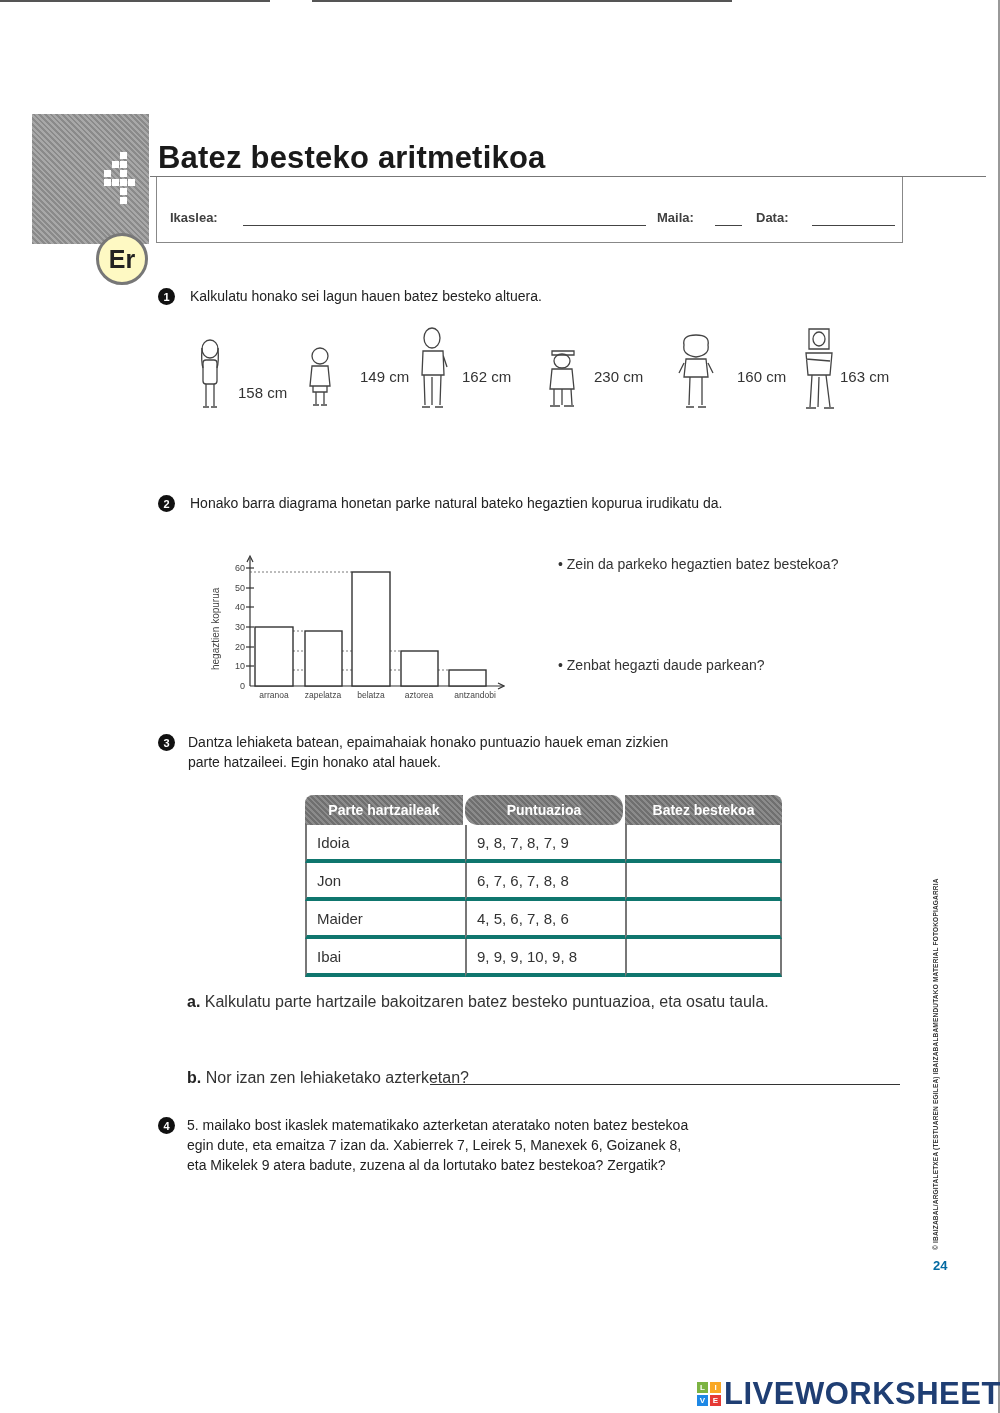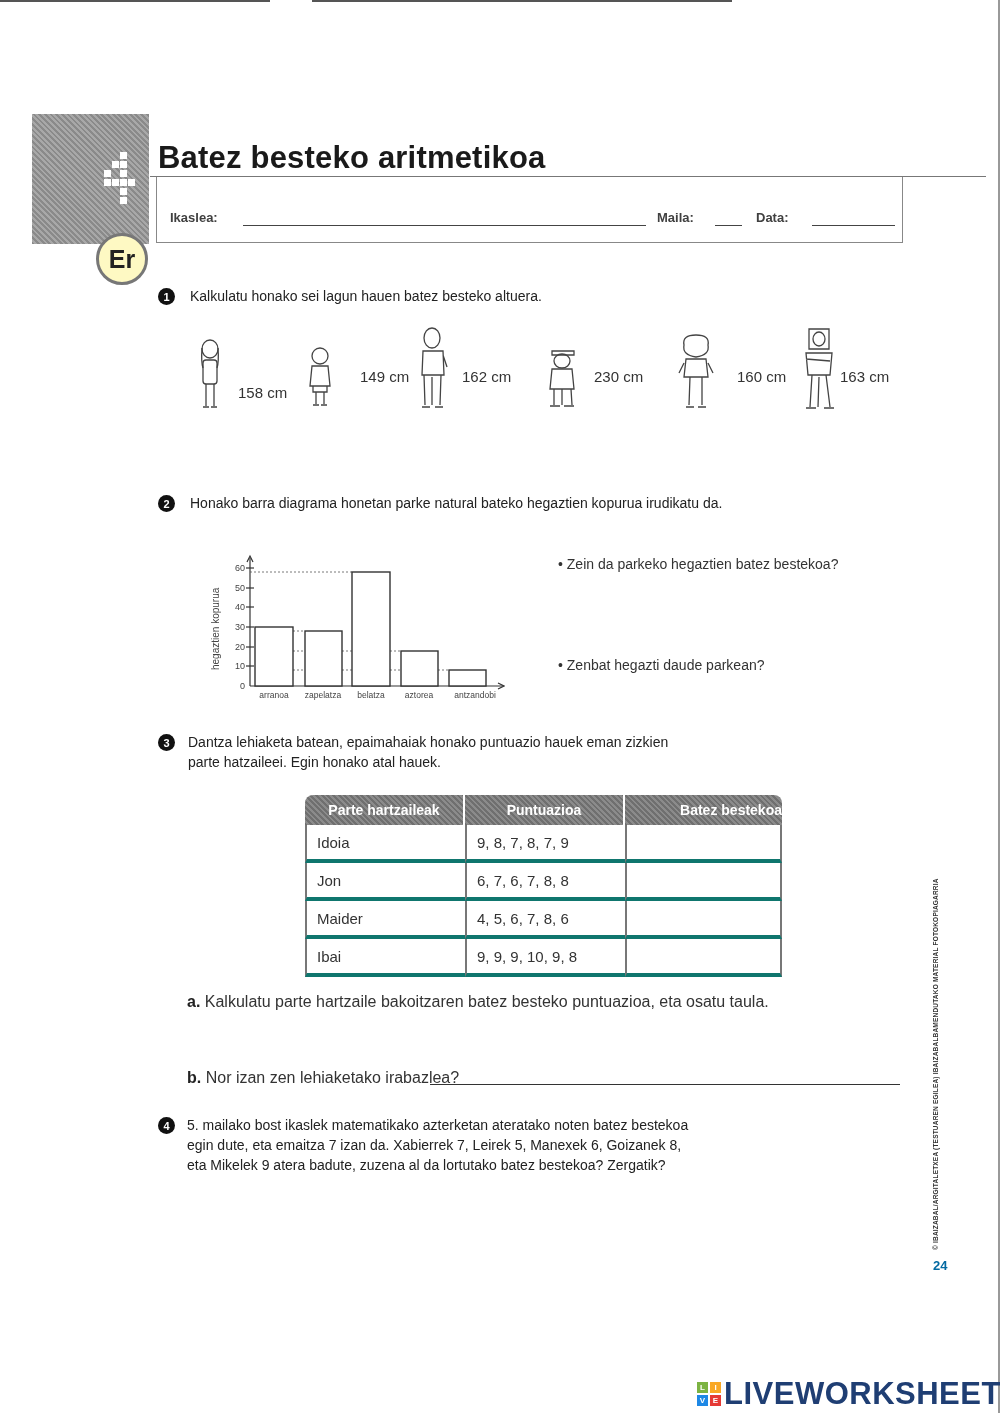--- a/index.html
+++ b/index.html
@@ -197,22 +197,22 @@
 <div class="bullet" style="left:558px;top:657px;">• Zenbat hegazti daude parkean?</div>
 
 <div class="qnum" style="left:158px;top:734px;">3</div>
 <div class="qtext" style="left:188px;top:732px;">Dantza lehiaketa batean, epaimahaiak honako puntuazio hauek eman zizkien</div>
 <div class="qtext" style="left:188px;top:752px;">parte hatzaileei. Egin honako atal hauek.</div>
 
 <table class="scores">
   <thead>
     <tr>
       <th style="width:158px;">Parte hartzaileak</th>
-      <th style="width:158px;">Puntuazioa</th>
-      <th style="width:157px;text-align:right;">Batez bestekoa</th>
+      <th style="width:158px;border-radius:13px;">Puntuazioa</th>
+      <th style="width:157px;">Batez bestekoa</th>
     </tr>
   </thead>
   <tbody>
     <tr>
       <td>Idoia</td>
       <td>9, 8, 7, 8, 7, 9</td>
       <td></td>
     </tr>
     <tr>
       <td>Jon</td>
@@ -231,21 +231,21 @@
     </tr>
   </tbody>
 </table>
 
 <div class="sub-q" style="left:187px;top:993px;">
   <b>a.</b>
   <span>Kalkulatu parte hartzaile bakoitzaren batez besteko puntuazioa, eta osatu taula.</span>
 </div>
 <div class="sub-q" style="left:187px;top:1069px;">
   <b>b.</b>
-  <span>Nor izan zen lehiaketako irabazlea?</span>
+  <span>Nor izan zen lehiaketako azterketan?</span>
 </div>
 <div class="answer-line" style="left:430px;top:1084px;width:470px;"></div>
 
 <div class="qnum" style="left:158px;top:1117px;">4</div>
 <div class="qtext" style="left:187px;top:1115px;">5. mailako bost ikaslek matematikako azterketan ateratako noten batez bestekoa</div>
 <div class="qtext" style="left:187px;top:1135px;">egin dute, eta emaitza 7 izan da. Xabierrek 7, Leirek 5, Manexek 6, Goizanek 8,</div>
 <div class="qtext" style="left:187px;top:1155px;">eta Mikelek 9 atera badute, zuzena al da lortutako batez bestekoa? Zergatik?</div>
 
 <div class="copyright">© IBAIZABAL/ARGITALETXEA (TESTUAREN EGILEA) IBAIZABALBAMENDUTAKO MATERIAL FOTOKOPIAGARRIA</div>
 <div class="page-num">24</div>

